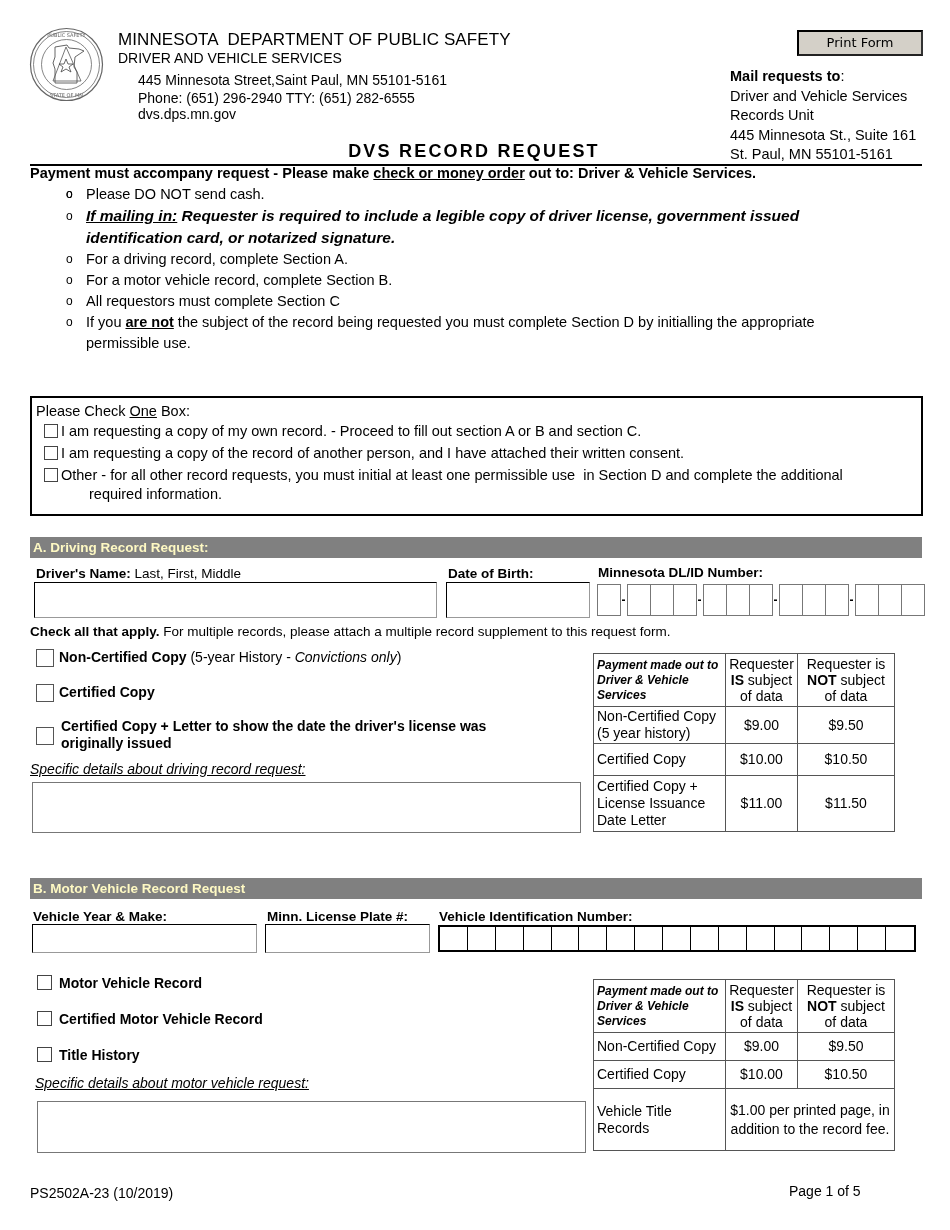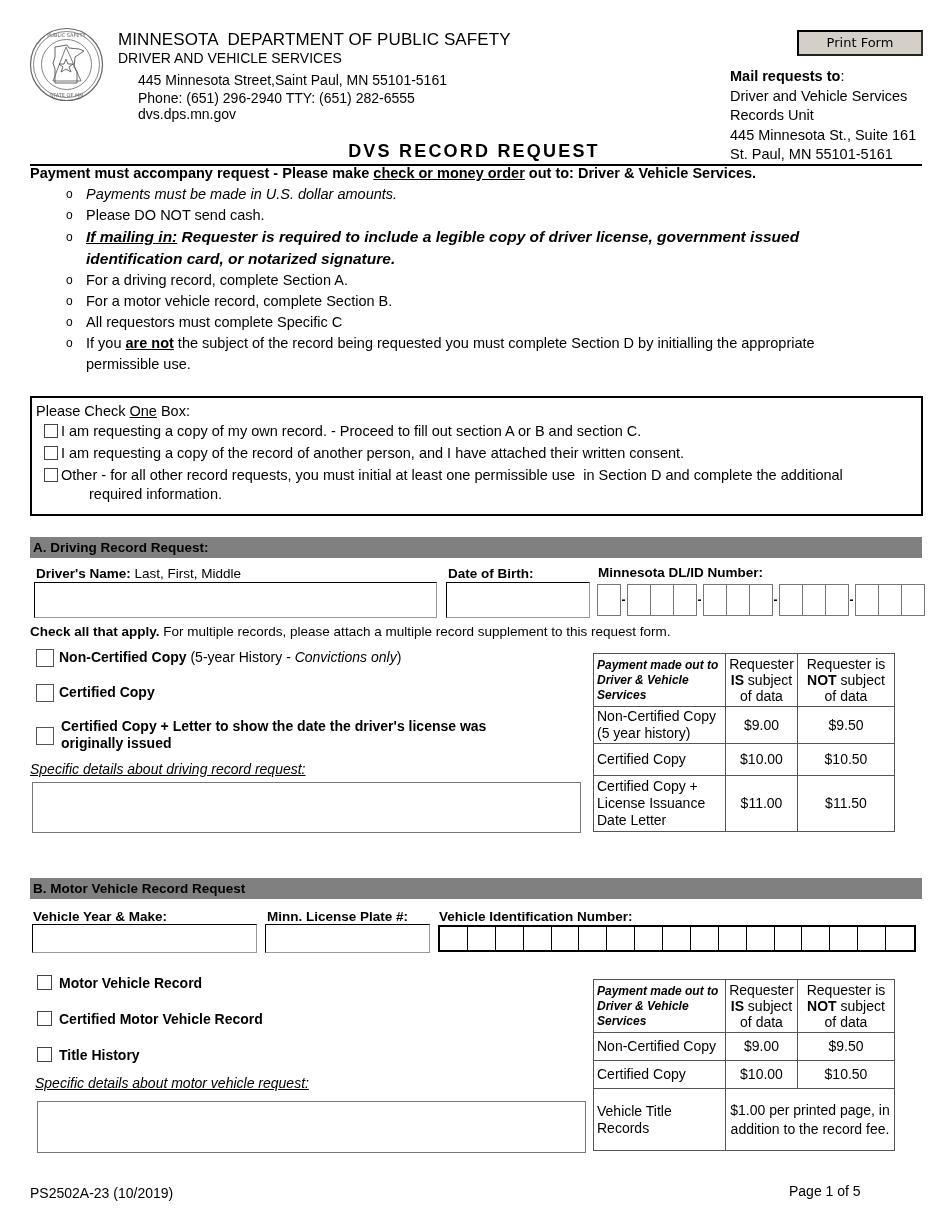--- a/index.html
+++ b/index.html
@@ -25,21 +25,21 @@
   ul.bullets { position: absolute; left: 66px; top: 184px; margin: 0; padding: 0;
                list-style: none; font-size: 14.5px; width: 820px; }
   ul.bullets li { position: relative; padding-left: 20px; line-height: 21px; }
   ul.bullets li .b { position: absolute; left: 0; top: 0; font-size: 12px; }
   .check-box-panel { left: 30px; top: 396px; width: 889px; height: 116px; border: 2px solid #000; }
   .chk-head { left: 36px; top: 403px; font-size: 14.5px; }
   .chk-row { left: 44px; font-size: 14.5px; }
   .cb { display: inline-block; width: 14px; height: 14px; border: 1px solid #444;
         background: #fff; vertical-align: -2px; margin-right: 3px; box-sizing: border-box; }
   .cb.lg { width: 18px; height: 18px; border: 1px solid #555; }
-  .sec-head { left: 30px; width: 892px; height: 21px; background: #808080; color: #000000;
+  .sec-head { left: 30px; width: 892px; height: 21px; background: #808080; color: #fef9c3;
               font-size: 13.5px; font-weight: bold; line-height: 21px; padding-left: 3px; box-sizing: border-box; }
   .lbl { font-size: 13.5px; }
   .lbl b { font-weight: bold; }
   .field { border: 1px solid #000; background: #fff; box-sizing: border-box;
            border-right-color: #999; border-bottom-color: #999; }
   .cellbox { border: 1px solid #777; background: #fff; box-sizing: border-box; }
   .digit-row { display: flex; align-items: center; }
   .digit-row .cellbox { width: 24px; height: 32px; margin-right: -1px; }
   .digit-row .dash { width: 7px; text-align: center; font-size: 12px; font-weight: bold; }
   .vin-row { display: flex; border: 2px solid #000; box-sizing: border-box; }
@@ -86,26 +86,26 @@
   <div>St. Paul, MN 55101-5161</div>
 </div>
 
 <div class="abs doc-title"><span>DVS RECORD REQUEST</span></div>
 <div class="abs rule"></div>
 
 <div class="abs pay-line">
   <span style="white-space:pre;">Payment must accompany request - Please make </span><u>check or money order</u><span style="white-space:pre;"> out to: Driver &amp; Vehicle Services.</span>
 </div>
 <ul class="bullets">
-  <li><span class="b">o</span><i>Payments must be made in U.S. dollar amounts.</i></li>
+  <li><span class="b">o</span></li>
   <li><span class="b">o</span><span>Please DO NOT send cash.</span></li>
   <li style="font-weight:bold;font-style:italic;font-size:15.5px;line-height:22px;"><span class="b" style="font-weight:normal;font-style:normal;">o</span><u>If mailing in:</u><span> Requester is required to include a legible copy of driver license, government issued identification card, or notarized signature.</span></li>
   <li><span class="b">o</span><span>For a driving record, complete Section A.</span></li>
   <li><span class="b">o</span><span>For a motor vehicle record, complete Section B.</span></li>
-  <li><span class="b">o</span><span>All requestors must complete Specific C</span></li>
+  <li><span class="b">o</span><span>All requestors must complete Section C</span></li>
   <li><span class="b">o</span><span style="white-space:pre;">If you </span><b><u>are not</u></b><span> the subject of the record being requested you must complete Section D by initialling the appropriate permissible use.</span></li>
 </ul>
 
 <div class="abs check-box-panel"></div>
 <div class="abs chk-head">
   <span style="white-space:pre;">Please Check </span><u>One</u><span style="white-space:pre;"> Box:</span>
 </div>
 <div class="abs chk-row" style="top:423px;">
   <span class="cb"></span><span>I am requesting a copy of my own record. - Proceed to fill out section A or B and section C.</span>
 </div>

